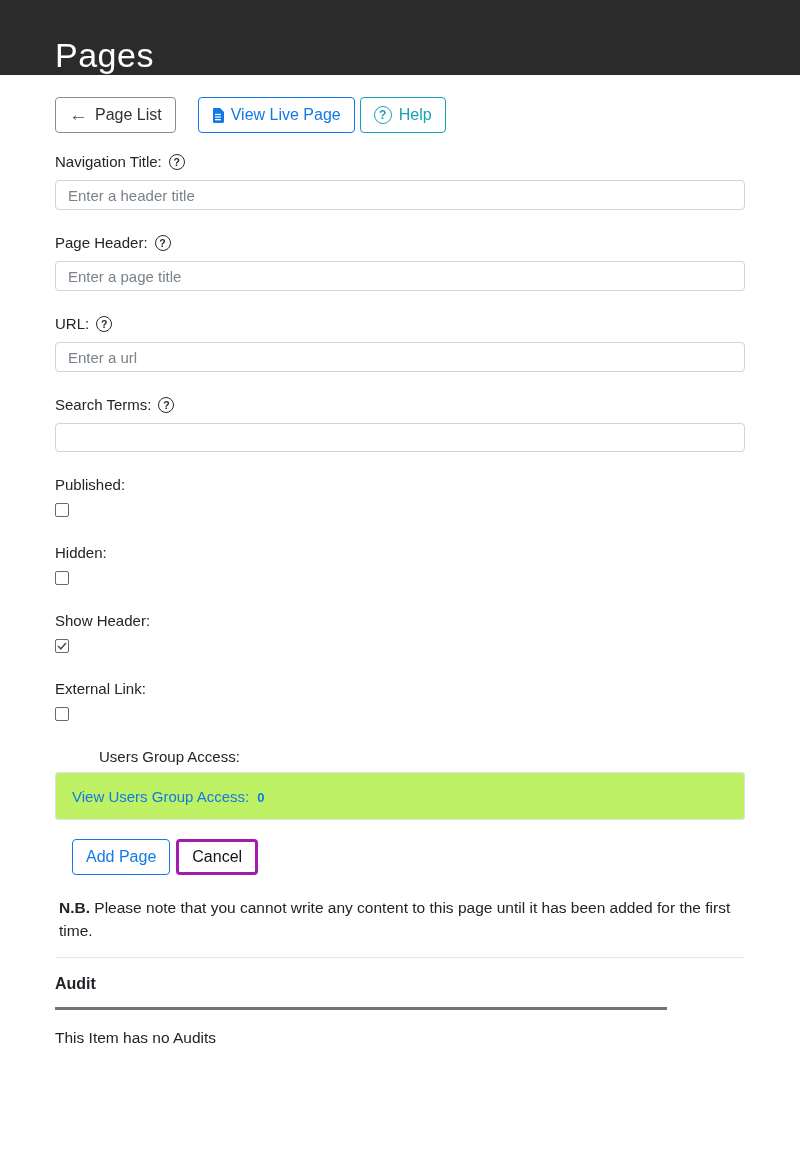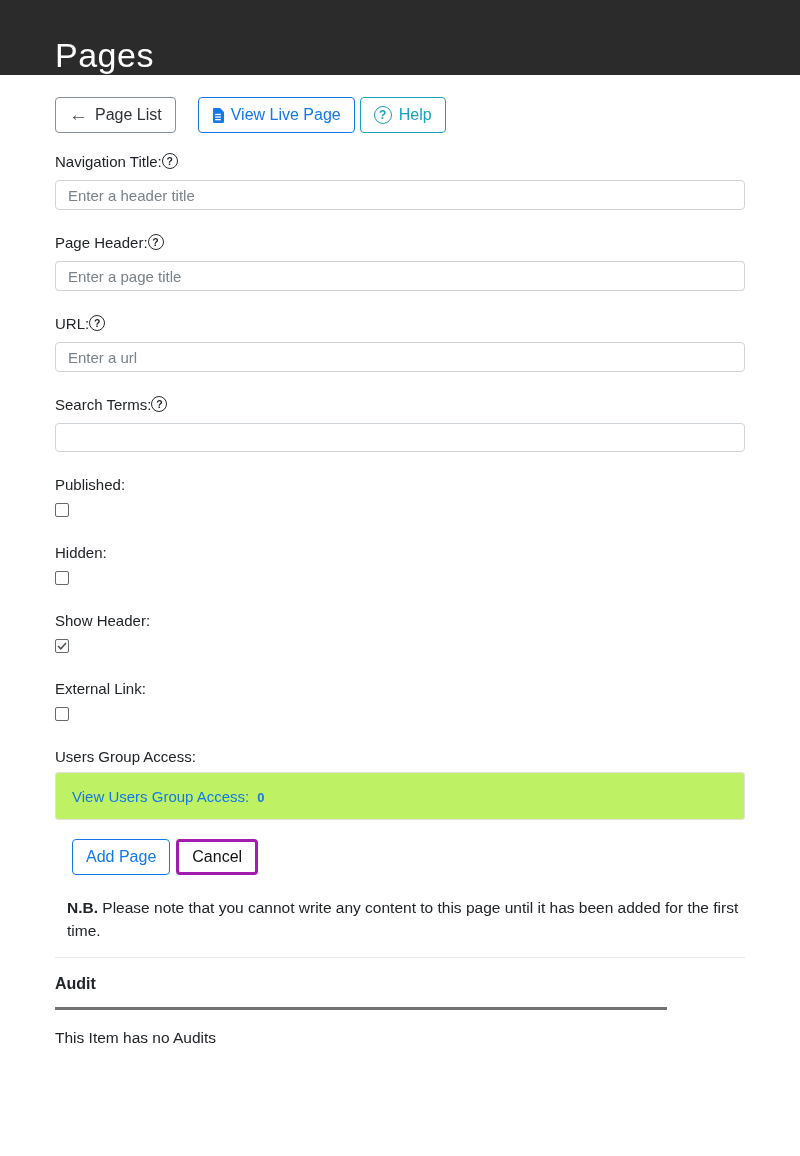--- a/index.html
+++ b/index.html
@@ -70,21 +70,21 @@
   }
   .qmark.teal {
     width: 18px; height: 18px;
     border: 1.6px solid currentColor;
     color: currentColor;
     font-size: 12px;
   }
 
   
   .form-group { margin-bottom: 24px; }
-  .label-row { display: flex; align-items: flex-start; margin-bottom: 10px; }
+  .label-row { display: flex; align-items: flex-end; gap: 7px; margin-bottom: 10px; }
   .lbl { font-size: 15px; color: #212529; }
   .text-input {
     width: 100%;
     height: 30px;
     border: 1px solid #ced4da;
     border-radius: 4px;
     padding: 0 12px;
     font-size: 15px;
     font-family: inherit;
     color: #495057;
@@ -104,21 +104,21 @@
     background: #fff;
     display: flex;
     align-items: center;
     justify-content: center;
     cursor: pointer;
   }
   .checkbox svg { display: none; }
   .checkbox.checked svg { display: block; }
 
   
-  .uga-label { margin-bottom: 7px; }
+  .uga-label { margin-bottom: 7px; margin-left: 44px; }
   .panel {
     height: 48px;
     background: #bef264;
     border: 1px solid #e1e1e1;
     border-radius: 3px;
     display: flex;
     align-items: center;
     padding: 0 16px;
     margin-bottom: 19px;
   }
@@ -130,21 +130,21 @@
     align-items: baseline;
     gap: 8px;
     cursor: pointer;
   }
   .uga-count { font-weight: 700; font-size: 13px; }
 
   
   .actions { display: flex; gap: 6px; margin-bottom: 21px; }
 
   
-  .note { font-size: 15.5px; line-height: 23px; margin: 0 0 15px 12px; color: #212529; }
+  .note { font-size: 15.5px; line-height: 23px; margin: 0 0 15px 4px; color: #212529; }
   .note strong { font-weight: 700; }
 
   hr.divider { border: none; border-top: 1px solid #e7e7e7; margin: 0 0 17px 0; }
 
   
   .audit-header {
     font-size: 16px;
     font-weight: 700;
     color: #212529;
     width: 612px;

